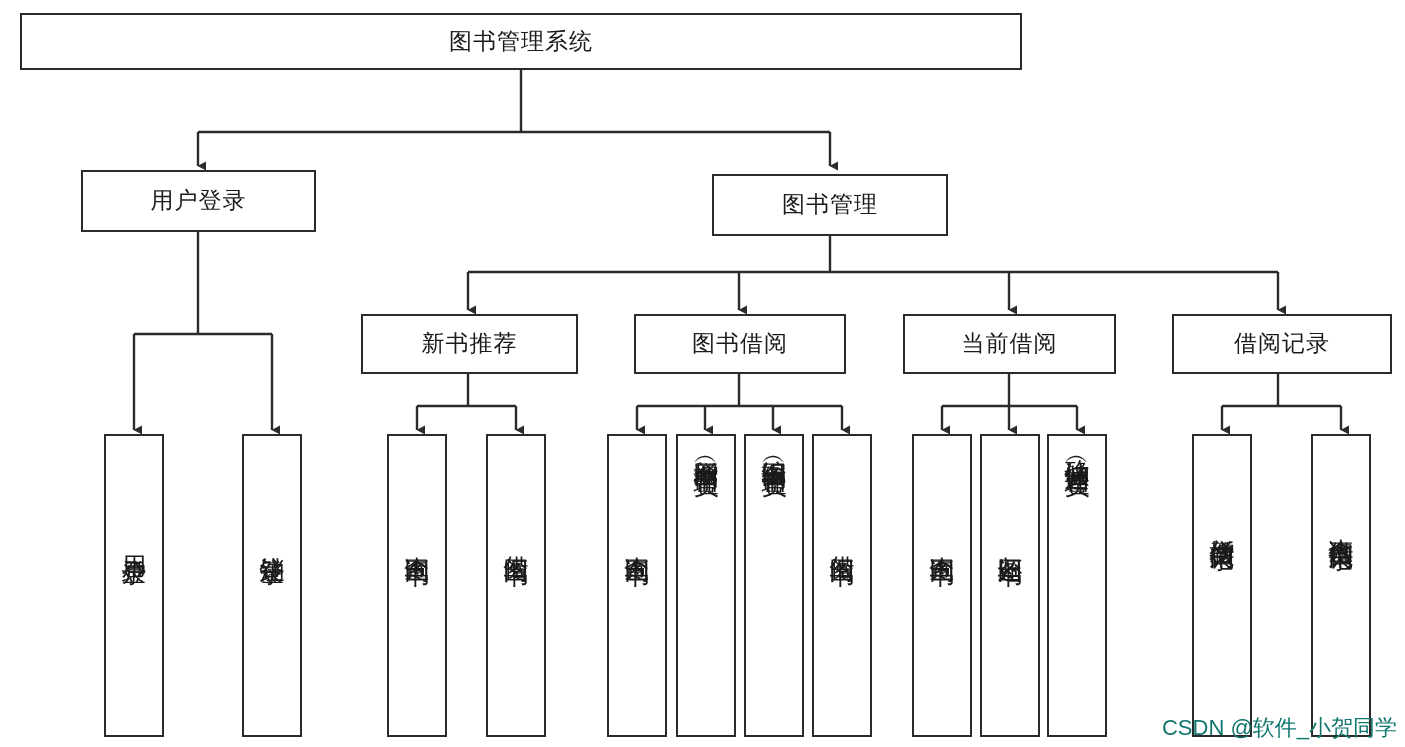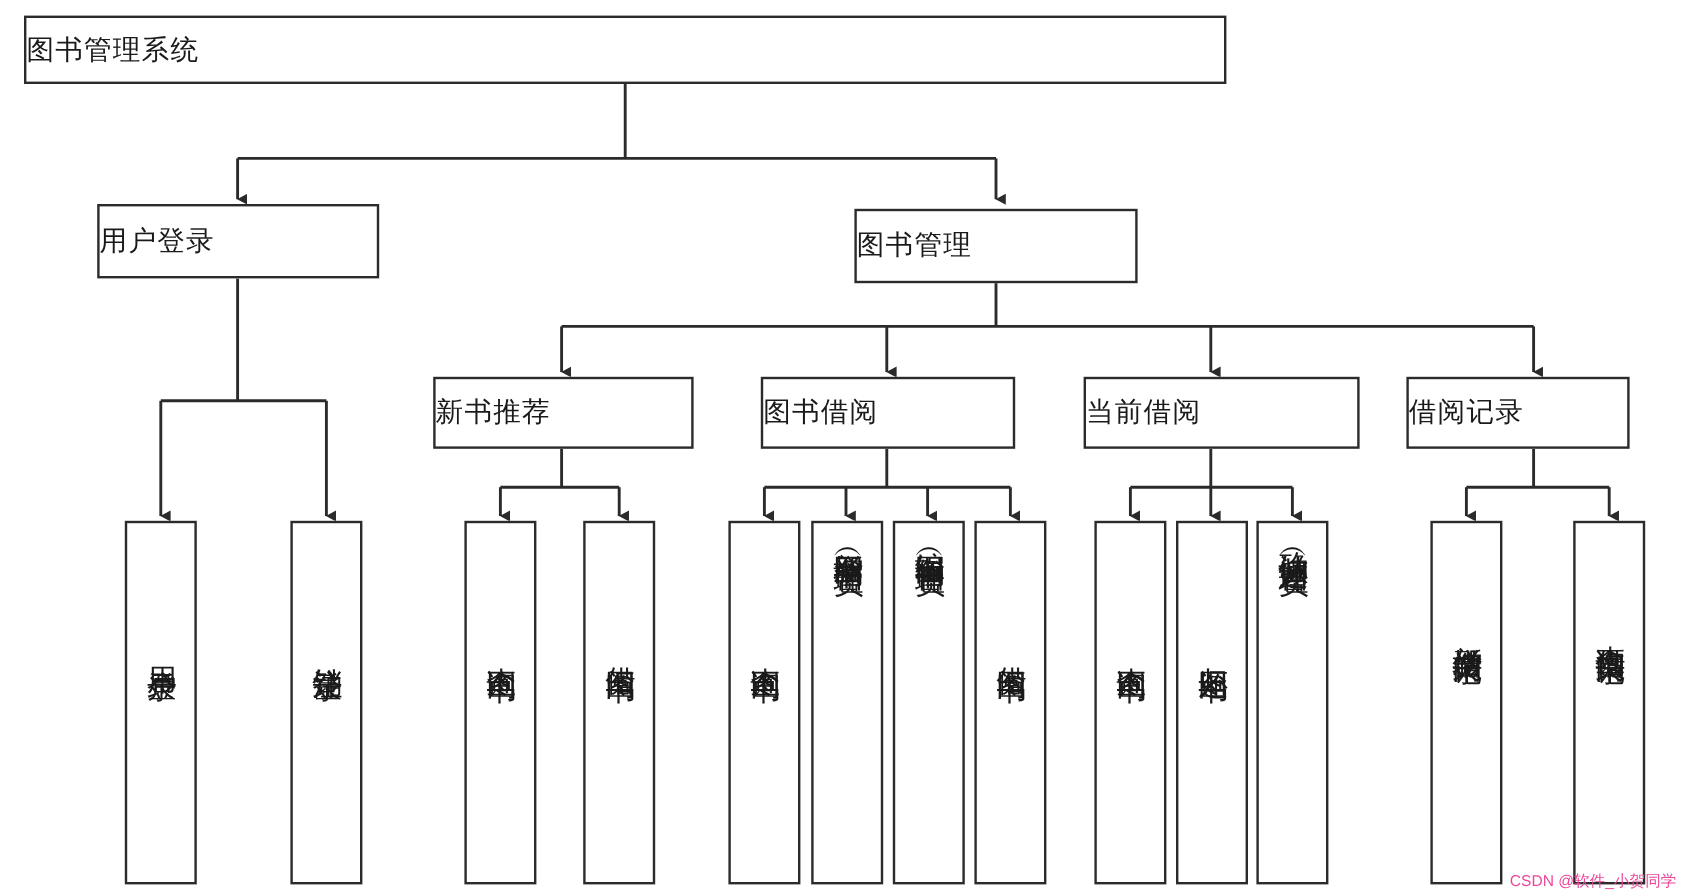--- a/index.html
+++ b/index.html
@@ -27,21 +27,21 @@
     height: 747px;
     pointer-events: none;
   }
   .node {
     position: absolute;
     box-sizing: border-box;
     border: 2px solid #2b2b2b;
     background: #ffffff;
     display: flex;
     align-items: center;
-    justify-content: flex-start;
+    justify-content: center;
     color: #1a1a1a;
   }
   .node .label {
     display: block;
     text-align: center;
     line-height: 1.18;
   }
   .node.horizontal .label {
     writing-mode: horizontal-tb;
     font-size: 23px;
@@ -62,22 +62,22 @@
   .node.vertical.mid .label {
     margin-top: 78px;
   }
   .node.vertical.mid2 .label {
     margin-top: 96px;
   }
   .watermark {
     position: absolute;
     right: 8px;
     bottom: 4px;
-    font-size: 13px;
-    color: #ec4899;
+    font-size: 22px;
+    color: #0f766e;
     font-family: "Liberation Sans", "DejaVu Sans", sans-serif;
     white-space: nowrap;
   }
 </style>
 </head>
 <body>
 
 <div id="diagram-root">
 
   <svg class="connectors" viewBox="0 0 1405 747" xmlns="http://www.w3.org/2000/svg">
@@ -140,24 +140,24 @@
   <div class="node horizontal" style="left:712px; top:174px; width:236px; height:62px;">
     <span class="label">图书管理</span>
   </div>
 
   <div class="node horizontal" style="left:634px; top:314px; width:212px; height:60px;">
     <span class="label">图书借阅</span>
   </div>
   <div class="node horizontal" style="left:361px; top:314px; width:217px; height:60px;">
     <span class="label">新书推荐</span>
   </div>
-  <div class="node horizontal" style="left:903px; top:314px; width:230px; height:60px;">
+  <div class="node horizontal" style="left:903px; top:314px; width:213px; height:60px;">
     <span class="label">当前借阅</span>
   </div>
-  <div class="node horizontal" style="left:1172px; top:314px; width:186px; height:60px;">
+  <div class="node horizontal" style="left:1172px; top:314px; width:220px; height:60px;">
     <span class="label">借阅记录</span>
   </div>
 
   <div class="node vertical mid2" style="left:104px; top:434px; width:60px; height:303px;">
     <span class="label">用户登录</span>
   </div>
   <div class="node vertical mid2" style="left:242px; top:434px; width:60px; height:303px;">
     <span class="label">注销登录</span>
   </div>
 

